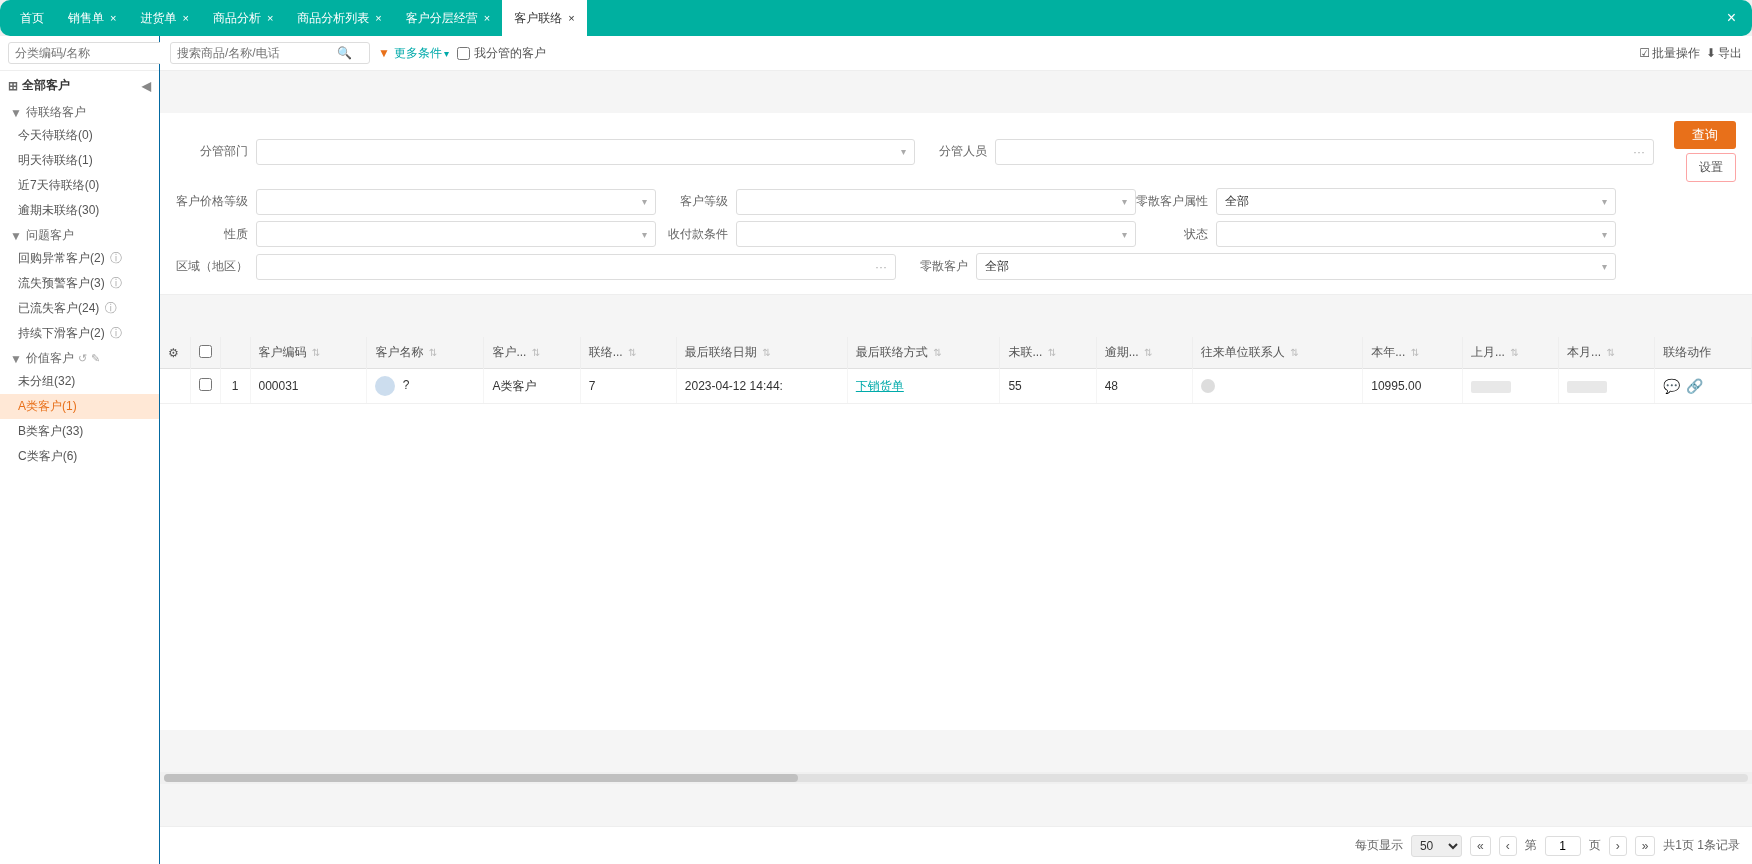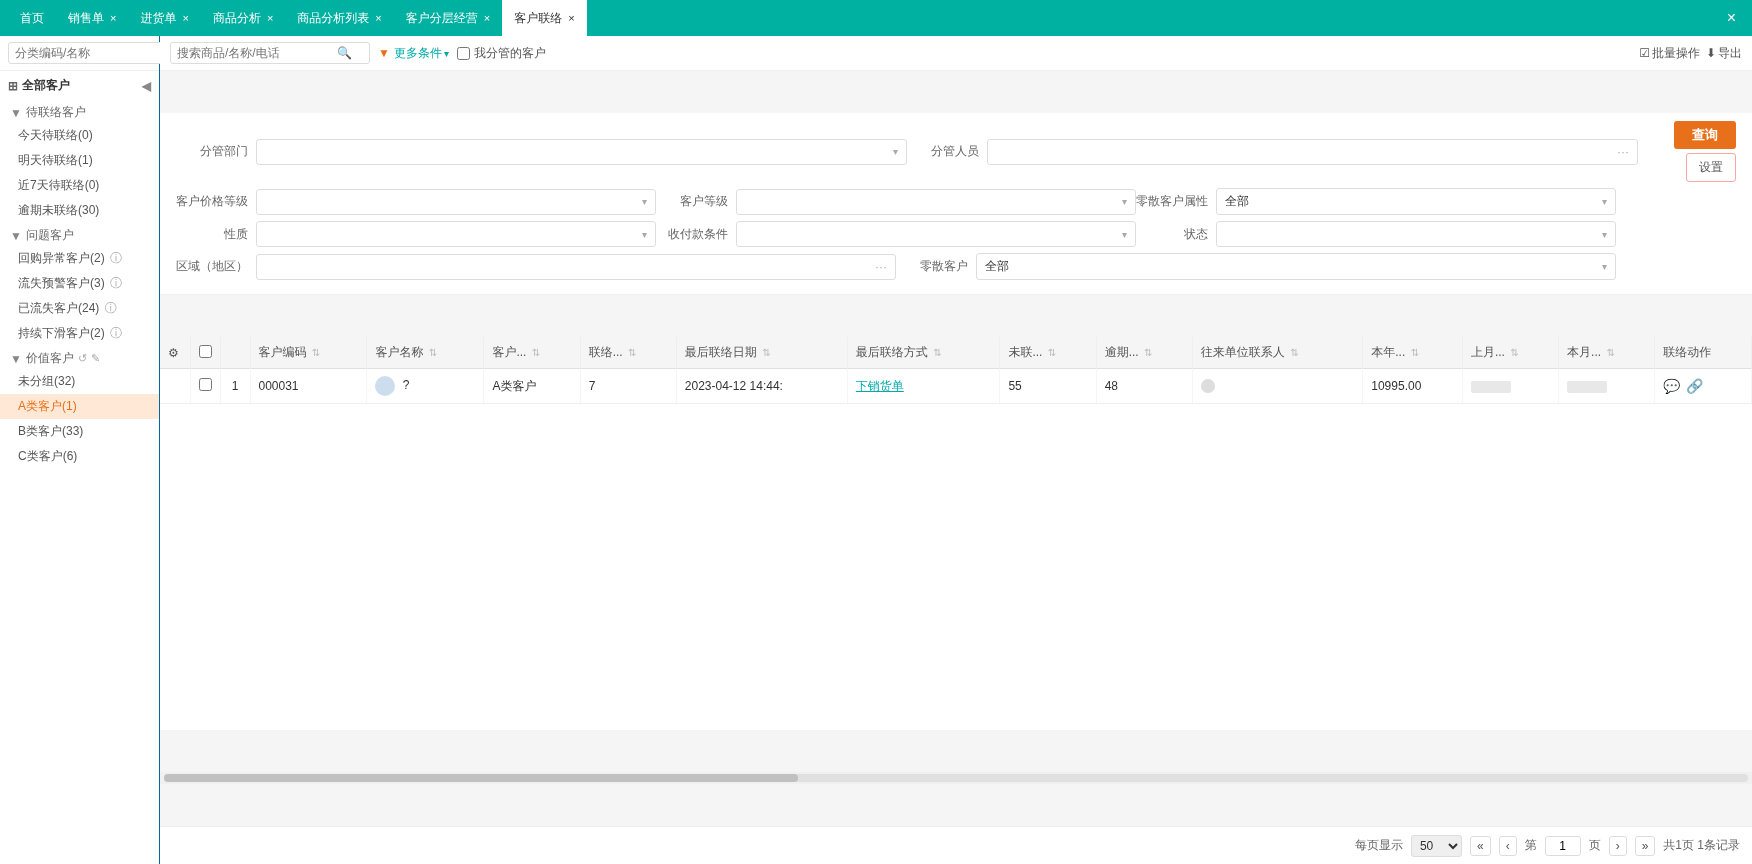--- a/index.html
+++ b/index.html
@@ -1,20 +1,20 @@
 <!DOCTYPE html>
 <html><head>
   <meta charset="utf-8">
   <style>
     * { box-sizing: border-box; margin: 0; padding: 0; font-family: 'Microsoft YaHei', Arial, sans-serif; font-size: 12px; }
     body { background: #f0f0f0; width: 1752px; min-height: 864px; overflow: hidden; }
 
     
     .top-nav {
-      display: flex; align-items: center; background: #00b0a0; height: 36px; padding: 16px 8px;
+      display: flex; align-items: center; background: #00b0a0; height: 36px; padding: 16px 8px; border-radius: 10px;
     }
     .nav-tab {
       display: inline-flex; align-items: center; padding: 0 12px; height: 36px; color: #fff;
       cursor: pointer; font-size: 13px; position: relative; white-space: nowrap;
     }
     .nav-tab.home { background: transparent; }
     .nav-tab.active { background: #fff; color: #333; }
     .nav-tab .close-x {
       margin-left: 6px; font-size: 11px; color: inherit; cursor: pointer;
     }
@@ -112,21 +112,21 @@
     }
     .filter-field .field-input .chevron {
       margin-left: auto; color: #aaa; font-size: 10px;
     }
     .filter-field .field-input .dots {
       margin-left: auto; color: #aaa;
     }
 
     .query-btn {
       background: #e8701a; color: #fff; border: none; border-radius: 3px;
-      padding: 5px 18px; font-size: 13px; cursor: pointer; margin-left: 20px; font-weight: bold;
+      padding: 5px 18px; font-size: 13px; cursor: pointer; margin-left: 4px;
     }
     .settings-btn {
       background: #fff; color: #555; border: 1px solid #fca5a5; border-radius: 3px;
       padding: 5px 12px; font-size: 12px; cursor: pointer; margin-left: 4px;
     }
     .query-btn-area {
       display: flex; flex-direction: column; gap: 4px; margin-left: 16px; align-items: flex-end;
     }
 
     

